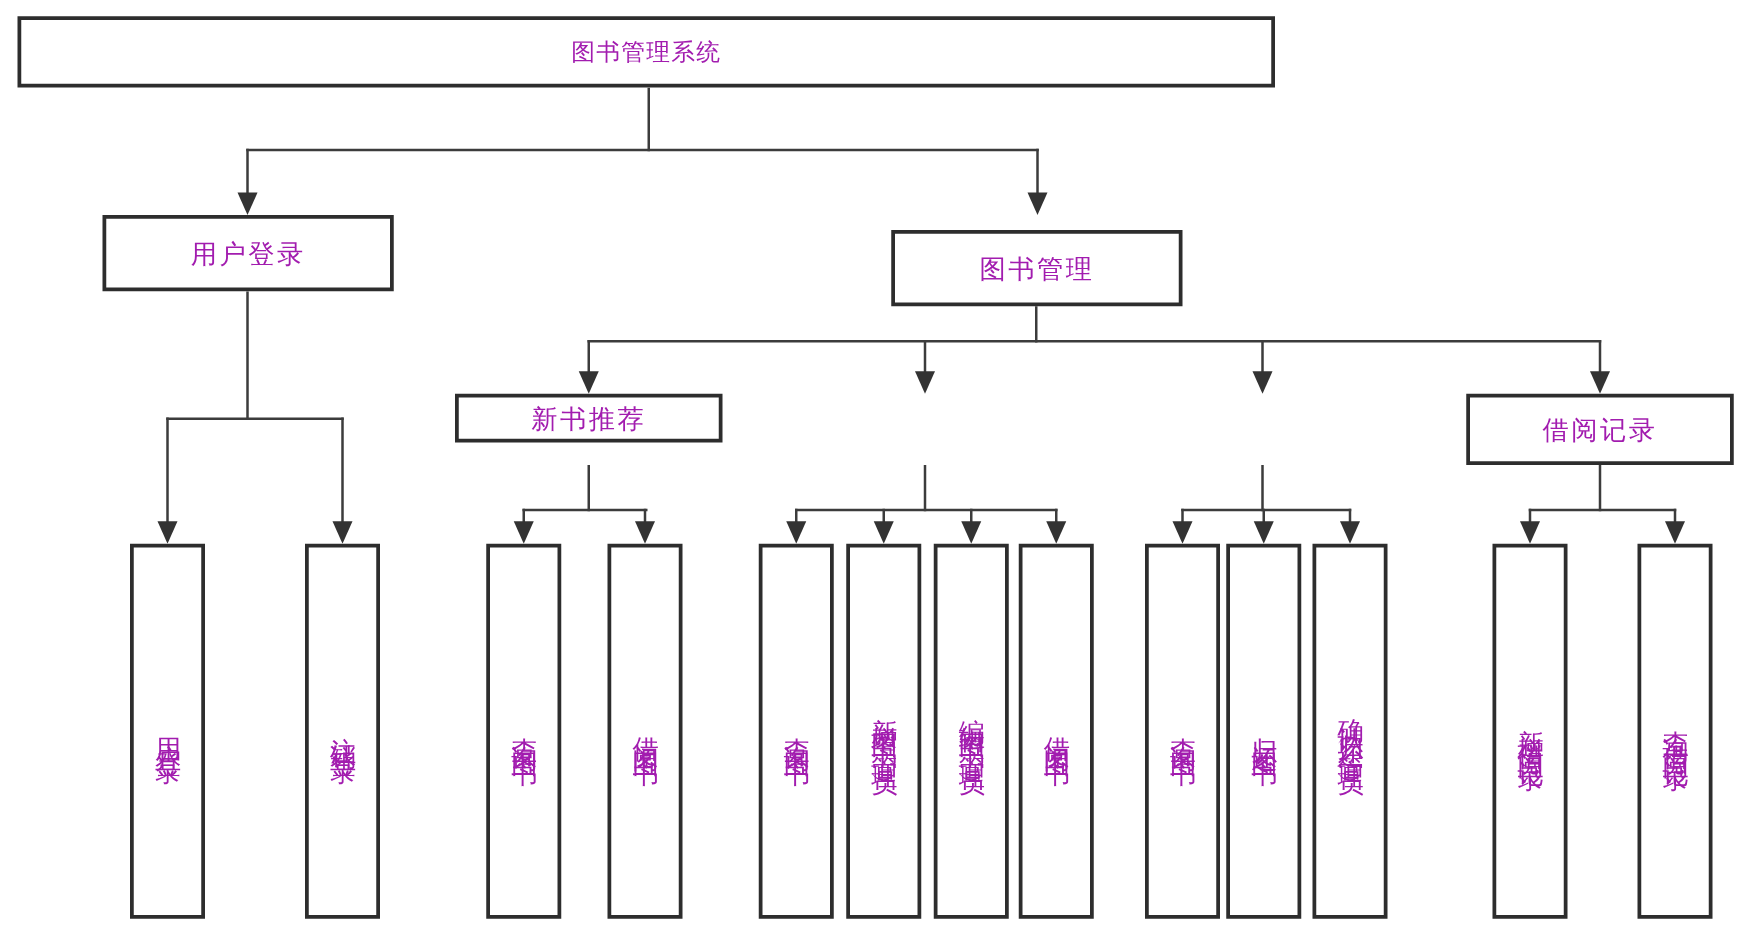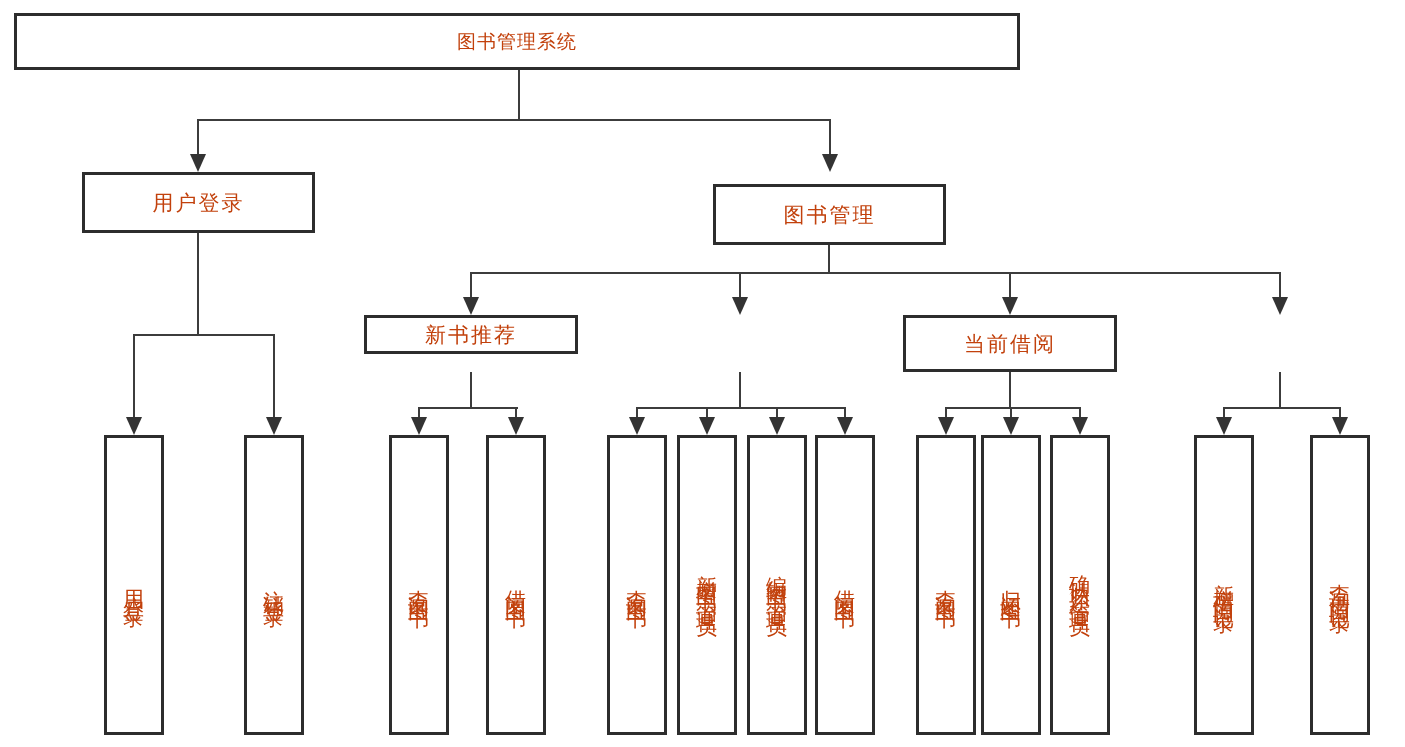--- a/index.html
+++ b/index.html
@@ -16,21 +16,21 @@
     overflow: hidden;
   }
   .box {
     position: absolute;
     background: #ffffff;
     border: 3px solid #2d2d2d;
     box-sizing: border-box;
     display: flex;
     align-items: center;
     justify-content: center;
-    color: #c2410c;
+    color: #a21caf;
     z-index: 2;
   }
   .box.root  { font-size: 19px; letter-spacing: 1px; }
   .box.mid   { font-size: 21px; letter-spacing: 2px; }
   .box.leaf  { font-size: 21px; }
   .vtext {
     writing-mode: vertical-rl;
     text-orientation: mixed;
     letter-spacing: 6px;
     line-height: 1;
@@ -98,22 +98,22 @@
   <div class="line" style="left:739px;  top:272px; width:2px;   height:26px;"></div>
   <div class="arrow" style="left:732px; top:297px;"></div>
   <div class="line" style="left:1009px; top:272px; width:2px;   height:26px;"></div>
   <div class="arrow" style="left:1002px; top:297px;"></div>
   <div class="line" style="left:1279px; top:272px; width:2px;   height:26px;"></div>
   <div class="arrow" style="left:1272px; top:297px;"></div>
 
   <div class="box mid" style="left:364px; top:315px; width:214px; height:39px;">
     <span>新书推荐</span>
   </div>
-  <div class="box mid" style="left:903px; top:315px; width:214px; height:57px;">
-    <span>当前借阅</span>
+  <div class="box mid" style="left:1173px; top:315px; width:214px; height:57px;">
+    <span>借阅记录</span>
   </div>
 
   <div class="line" style="left:470px; top:372px; width:2px;  height:37px;"></div>
   <div class="line" style="left:418px; top:407px; width:100px; height:2px;"></div>
   <div class="line" style="left:418px; top:407px; width:2px;  height:12px;"></div>
   <div class="arrow" style="left:411px; top:417px;"></div>
   <div class="line" style="left:515px; top:407px; width:2px;  height:12px;"></div>
   <div class="arrow" style="left:508px; top:417px;"></div>
 
   <div class="line" style="left:739px; top:372px; width:2px;   height:37px;"></div>

